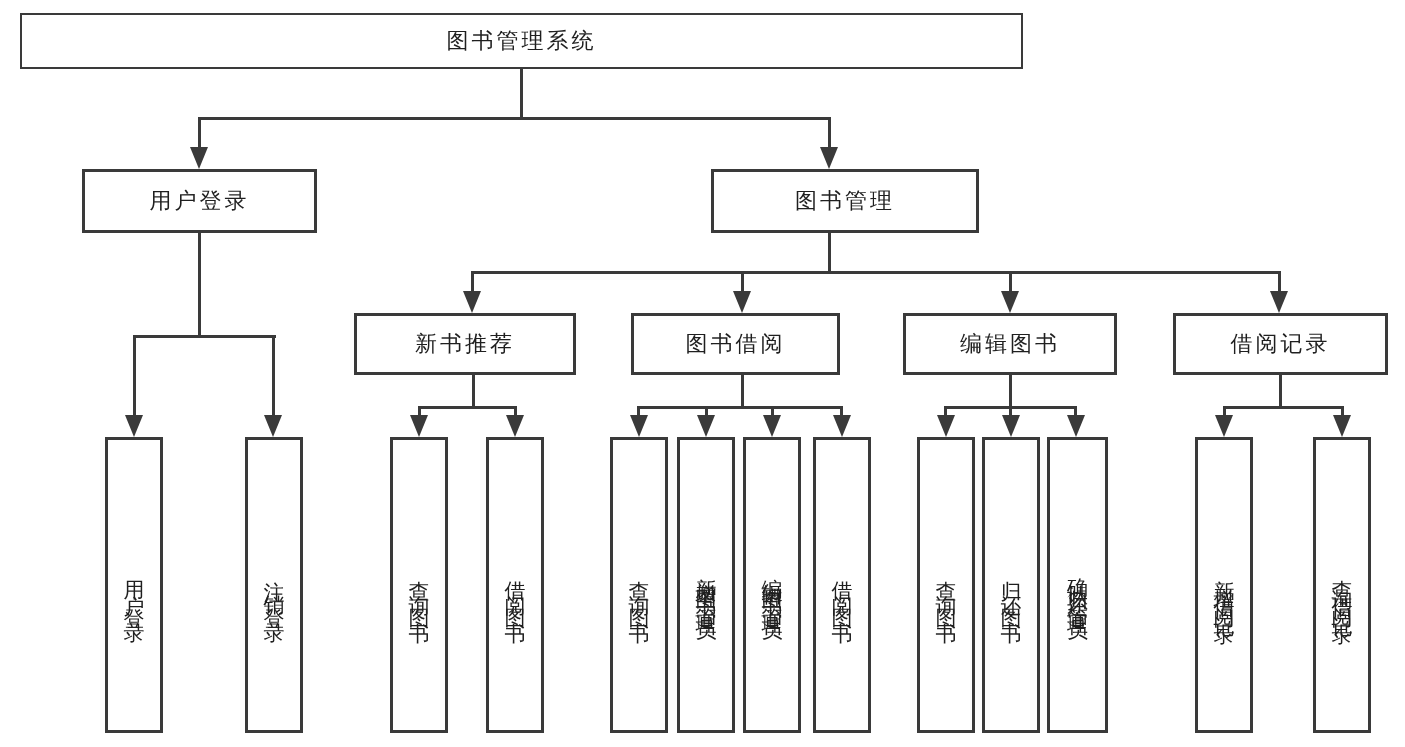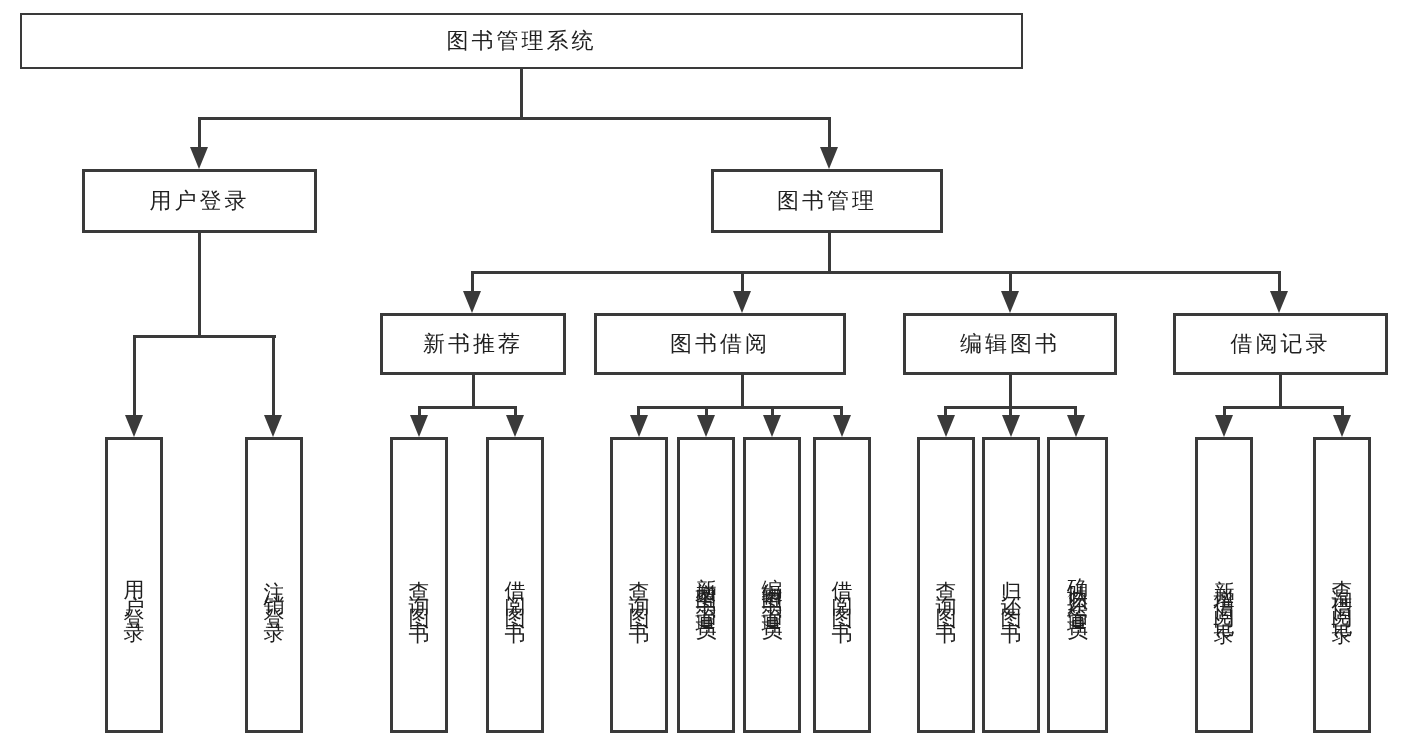--- a/index.html
+++ b/index.html
@@ -25,28 +25,28 @@
 
 <div class="stage">
 
   <div class="box thin" style="left:20px;top:13px;width:1003px;height:56px">
     <span class="hl">图书管理系统</span>
   </div>
 
   <div class="box" style="left:82px;top:169px;width:235px;height:64px">
     <span class="hl">用户登录</span>
   </div>
-  <div class="box" style="left:711px;top:169px;width:232px;height:64px">
+  <div class="box" style="left:711px;top:169px;width:268px;height:64px">
     <span class="hl">图书管理</span>
   </div>
 
-  <div class="box" style="left:380px;top:313px;width:186px;height:62px">
+  <div class="box" style="left:354px;top:313px;width:222px;height:62px">
     <span class="hl">新书推荐</span>
   </div>
-  <div class="box" style="left:594px;top:313px;width:252px;height:62px">
+  <div class="box" style="left:631px;top:313px;width:209px;height:62px">
     <span class="hl">图书借阅</span>
   </div>
   <div class="box" style="left:903px;top:313px;width:214px;height:62px">
     <span class="hl">编辑图书</span>
   </div>
   <div class="box" style="left:1173px;top:313px;width:215px;height:62px">
     <span class="hl">借阅记录</span>
   </div>
 
   <div class="box" style="left:105px;top:437px;width:58px;height:296px">

